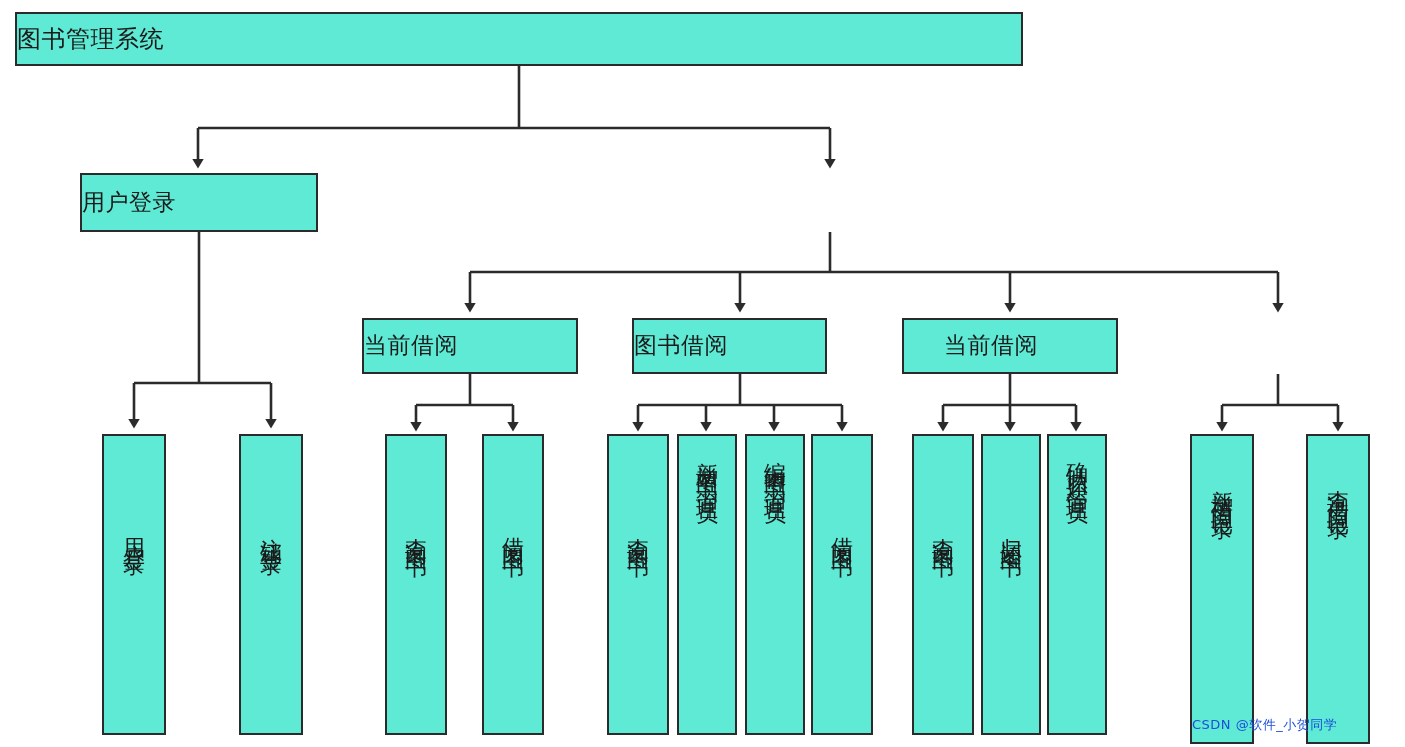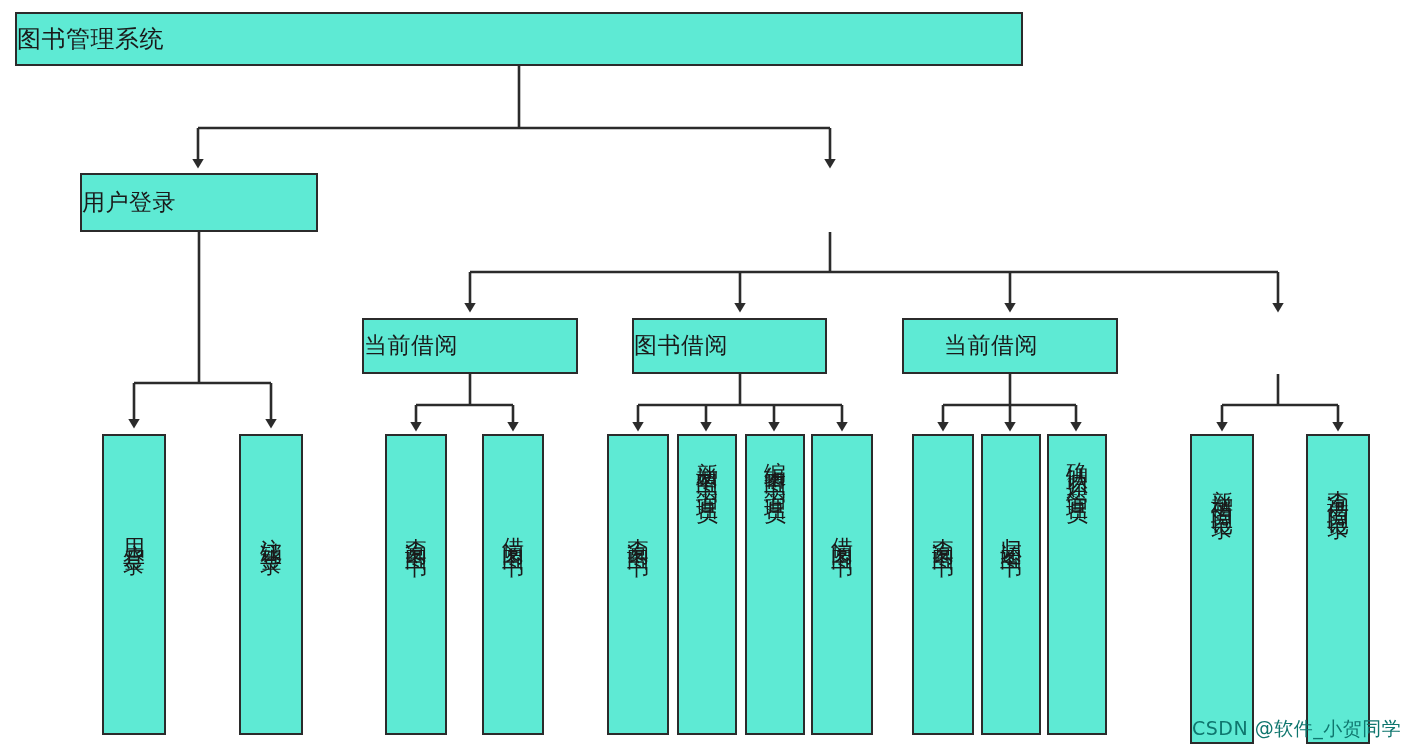--- a/index.html
+++ b/index.html
@@ -57,22 +57,22 @@
     writing-mode: vertical-rl;
     text-orientation: upright;
     font-size: 22px;
     line-height: 1.0;
     letter-spacing: 6px;
     margin: 0 auto;
     white-space: nowrap;
   }
   .watermark {
     position: absolute;
-    font-size: 19px;
-    color: #0f766e;
+    font-size: 13px;
+    color: #1d4ed8;
     white-space: nowrap;
     letter-spacing: 0.5px;
     font-family: "DejaVu Sans", "Liberation Sans", sans-serif;
   }
 </style>
 </head>
 <body>
 
 <div id="canvas">
 

